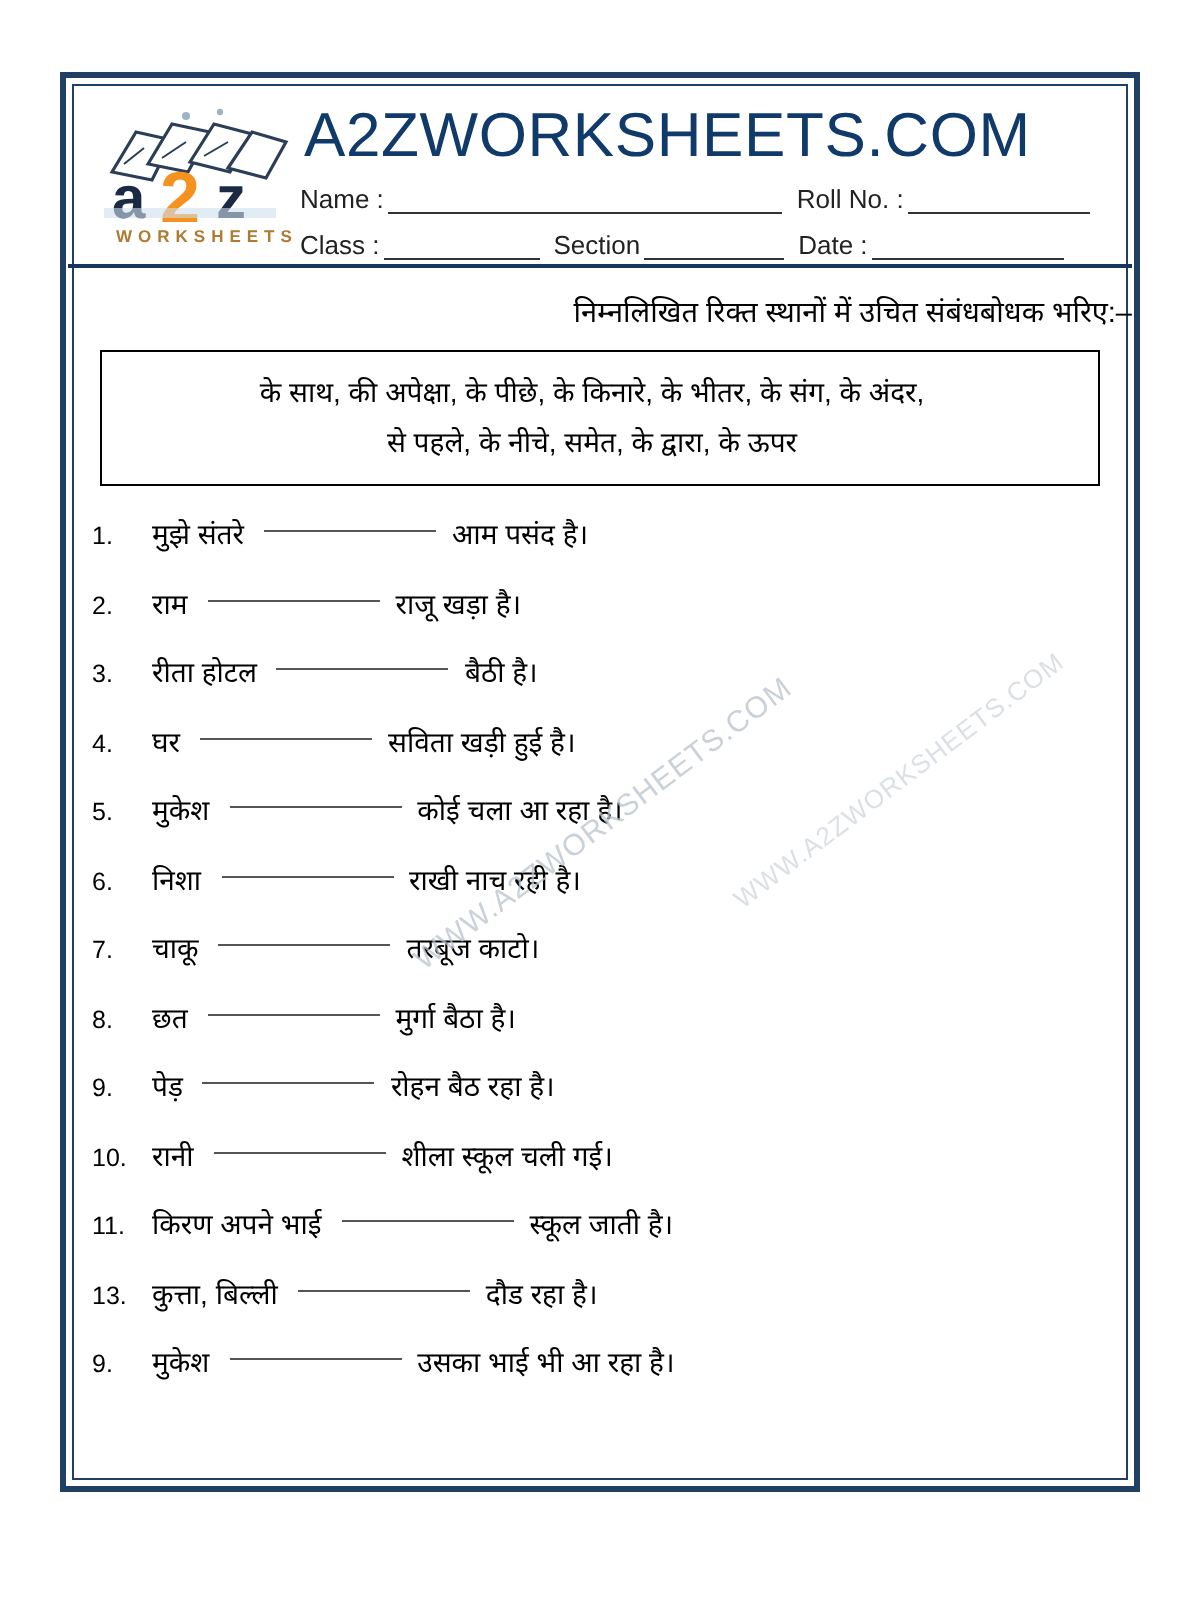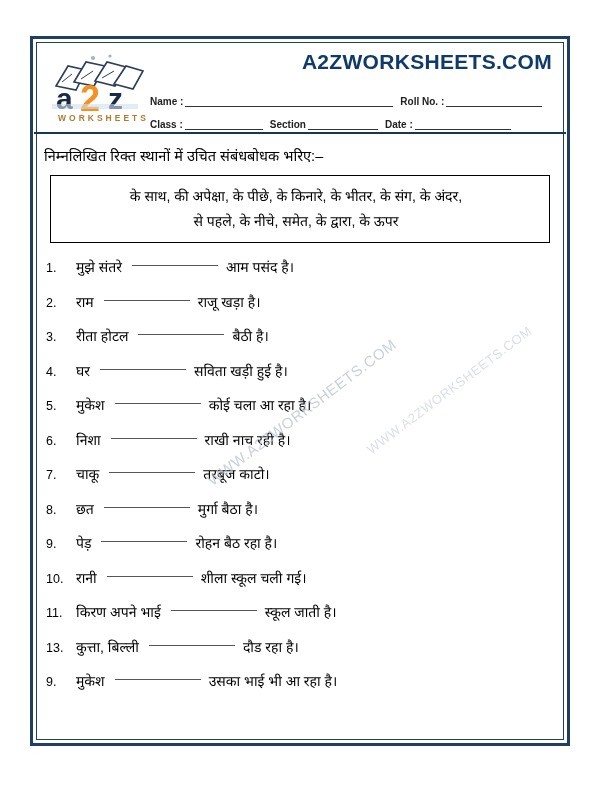--- a/index.html
+++ b/index.html
@@ -60,47 +60,46 @@
     top: 12px;
     width: 104px;
     height: 74px;
   }
 
   .site-title {
     position: absolute;
     left: 118px;
     top: 10px;
     width: 400px;
-    text-align: right;
-    font-size: 21px;
-    font-weight: bold;
+    text-align: left;
+    font-size: 31px;
+    font-weight: normal;
     color: #103a69;
     letter-spacing: 0.3px;
     font-family: "Liberation Sans", sans-serif;
   }
 
   .form-rows {
     position: absolute;
     left: 116px;
     top: 44px;
     width: 402px;
     font-size: 11.5px;
     color: #1a1a1a;
   }
   .form-row {
     display: flex;
     align-items: flex-end;
     height: 23px;
     white-space: nowrap;
   }
   .form-label {
-    font-size: 10px;
+    font-size: 13px;
     color: #222222;
     padding-right: 2px;
-    font-weight: bold;
   }
   .rule {
     border-bottom: 1px solid #333333;
     height: 11px;
     margin-right: 7px;
   }
   .rule-name   { width: 208px; }
   .rule-roll   { width: 96px; }
   .rule-class  { width: 78px; }
   .rule-section{ width: 70px; }
@@ -110,20 +109,21 @@
   .body-area {
     position: relative;
     padding: 0;
   }
 
   .instruction {
     margin: 11px 0 0 10px;
     font-size: 14.5px;
     color: #000000;
     font-family: "Liberation Sans", sans-serif;
+    text-align: right;
   }
 
   .word-bank {
     margin: 10px 16px 0 16px;
     border: 1px solid #000000;
     padding: 8px 10px 9px 2px;
     box-sizing: border-box;
   }
   .word-bank-line {
     text-align: center;

